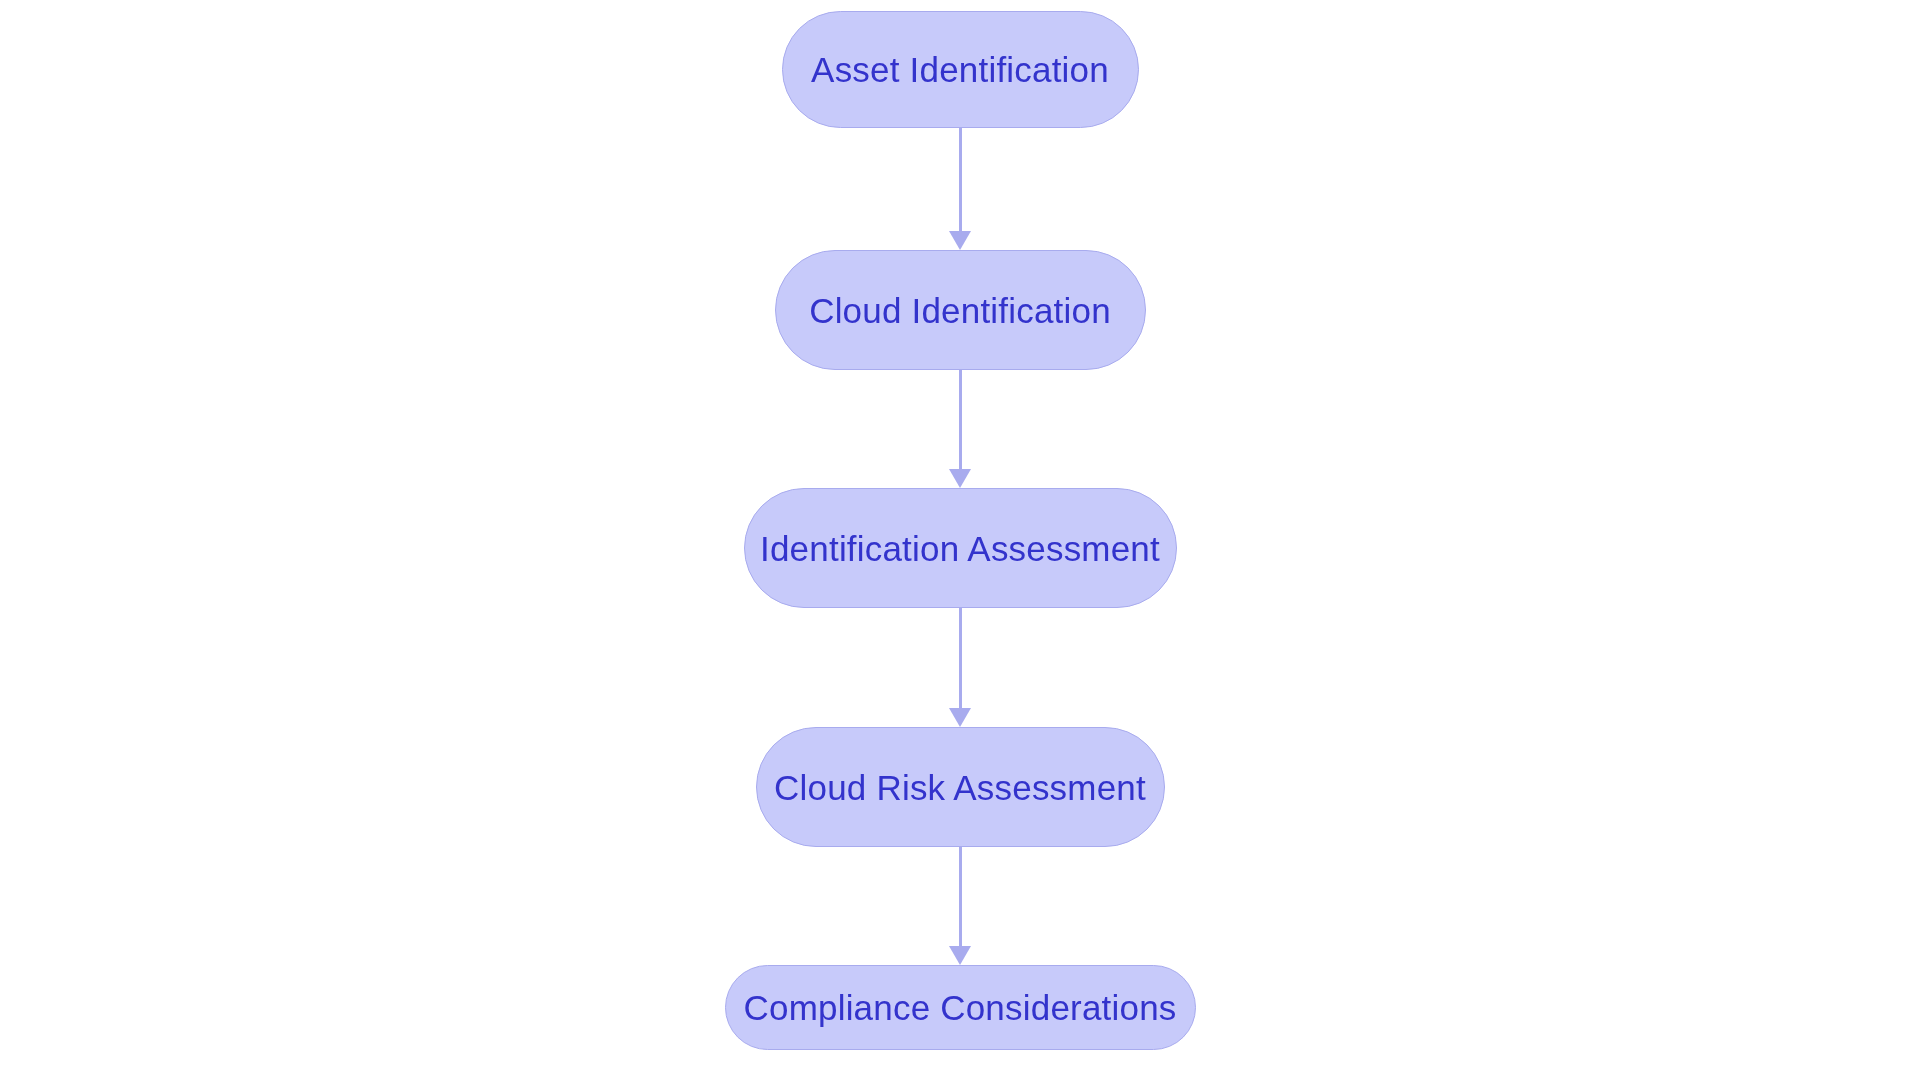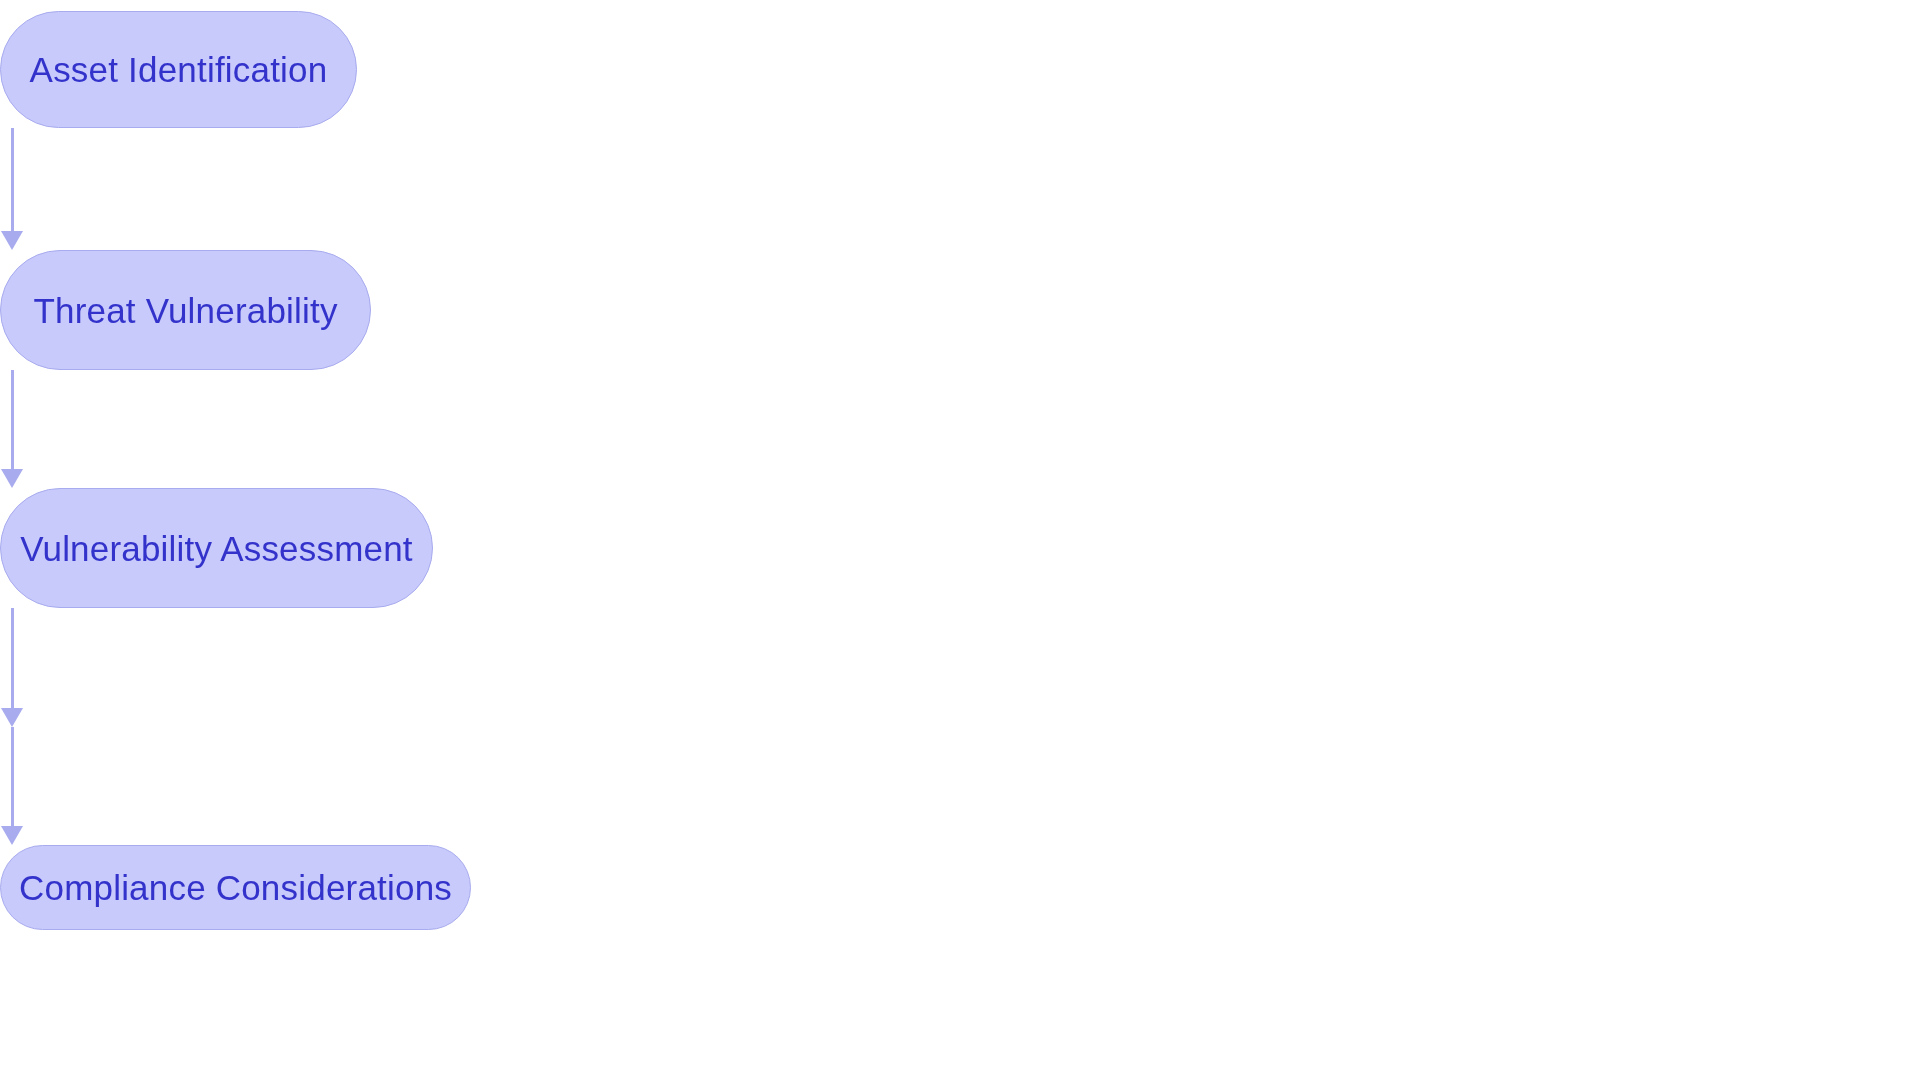--- a/index.html
+++ b/index.html
@@ -22,20 +22,21 @@
   }
 
   .flow-column {
     position: absolute;
     left: 0;
     top: 0;
     width: 1920px;
     height: 1083px;
     display: flex;
     flex-direction: column;
+    align-items: center;
   }
 
   .node {
     box-sizing: border-box;
     display: flex;
     align-items: center;
     justify-content: center;
     background: #c7cafa;
     border: 1.6px solid #a8abee;
     border-radius: 9999px;
@@ -100,37 +101,40 @@
     <div class="node node-0">
       <span class="node-label">Asset Identification</span>
     </div>
 
     <div class="connector connector-0">
       <div class="connector-line"></div>
       <div class="connector-arrow"></div>
     </div>
 
     <div class="node node-1">
-      <span class="node-label">Threat Vulnerability</span>
+      <span class="node-label">Cloud Identification</span>
     </div>
 
     <div class="connector connector-1">
       <div class="connector-line"></div>
       <div class="connector-arrow"></div>
     </div>
 
     <div class="node node-2">
-      <span class="node-label">Vulnerability Assessment</span>
+      <span class="node-label">Identification Assessment</span>
     </div>
 
     <div class="connector connector-2">
       <div class="connector-line"></div>
       <div class="connector-arrow"></div>
     </div>
 
+    <div class="node node-3">
+      <span class="node-label">Cloud Risk Assessment</span>
+    </div>
 
     <div class="connector connector-3">
       <div class="connector-line"></div>
       <div class="connector-arrow"></div>
     </div>
 
     <div class="node node-4">
       <span class="node-label">Compliance Considerations</span>
     </div>
 

